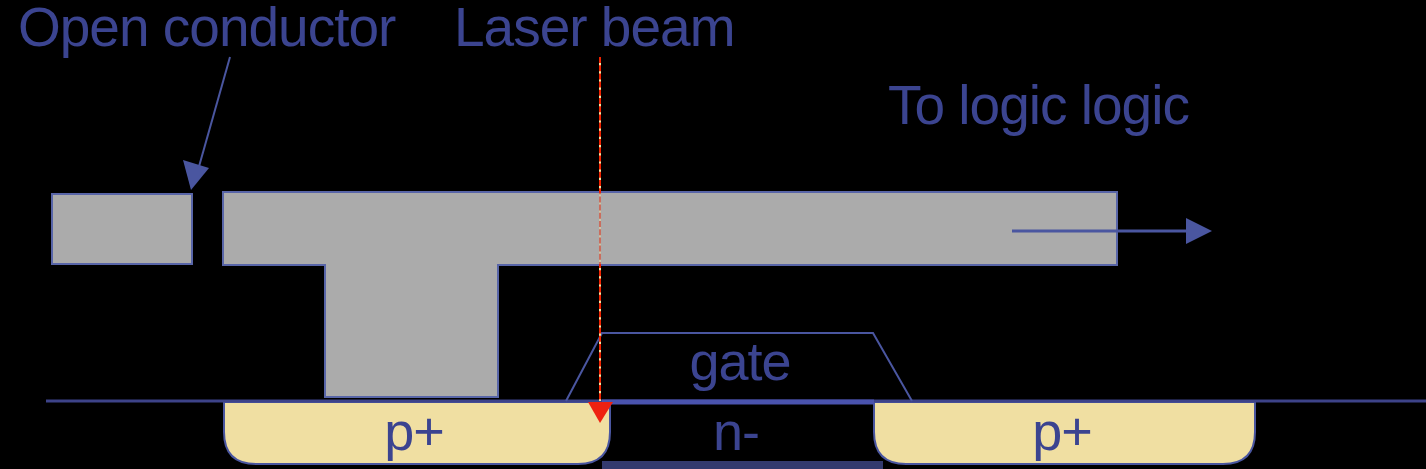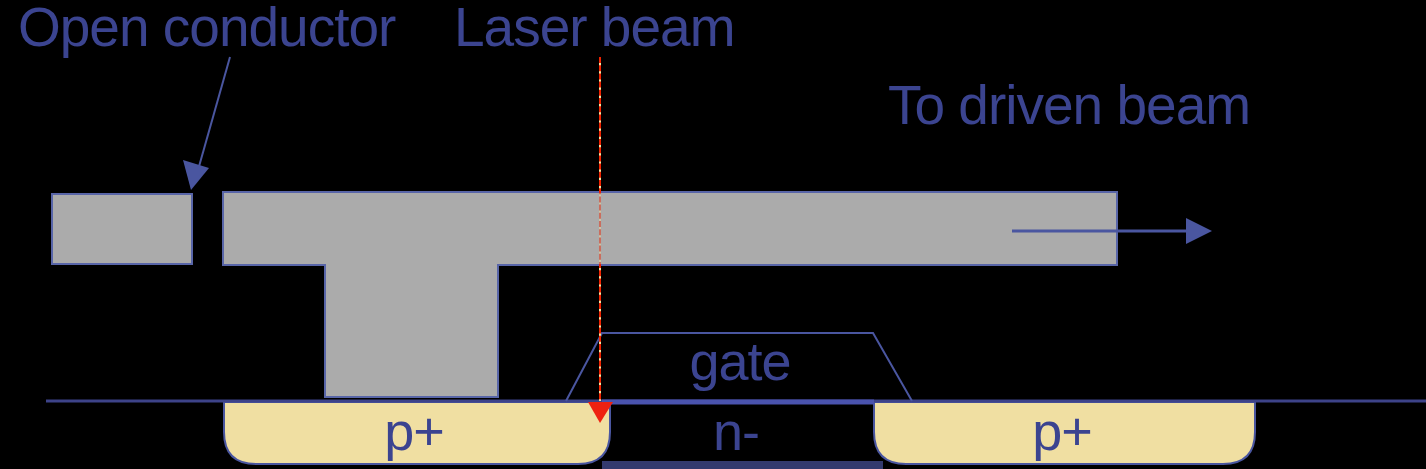--- a/index.html
+++ b/index.html
@@ -63,18 +63,18 @@
 
     <line x1="230" y1="57" x2="198" y2="170" stroke-width="2" stroke="#4A56A0"></line>
     <polygon points="183,160 209,168 191,190" fill="#4A56A0"></polygon>
 
     <line x1="1012" y1="231" x2="1188" y2="231" stroke-width="3" stroke="#4A56A0"></line>
     <polygon points="1186,218 1186,244 1212,231" fill="#4A56A0"></polygon>
   </svg>
 
   <div class="lbl lbl-top" id="lbl-open-conductor">Open conductor</div>
   <div class="lbl lbl-top" id="lbl-laser-beam">Laser beam</div>
-  <div class="lbl" id="lbl-to-driven-logic">To driven beam</div>
+  <div class="lbl" id="lbl-to-driven-logic">To logic logic</div>
   <div class="lbl lbl-region" id="lbl-gate">gate</div>
   <div class="lbl lbl-region" id="lbl-p-left">p+</div>
   <div class="lbl lbl-region" id="lbl-n-minus">n-</div>
   <div class="lbl lbl-region" id="lbl-p-right">p+</div>
 </div>
 
 </body></html>

